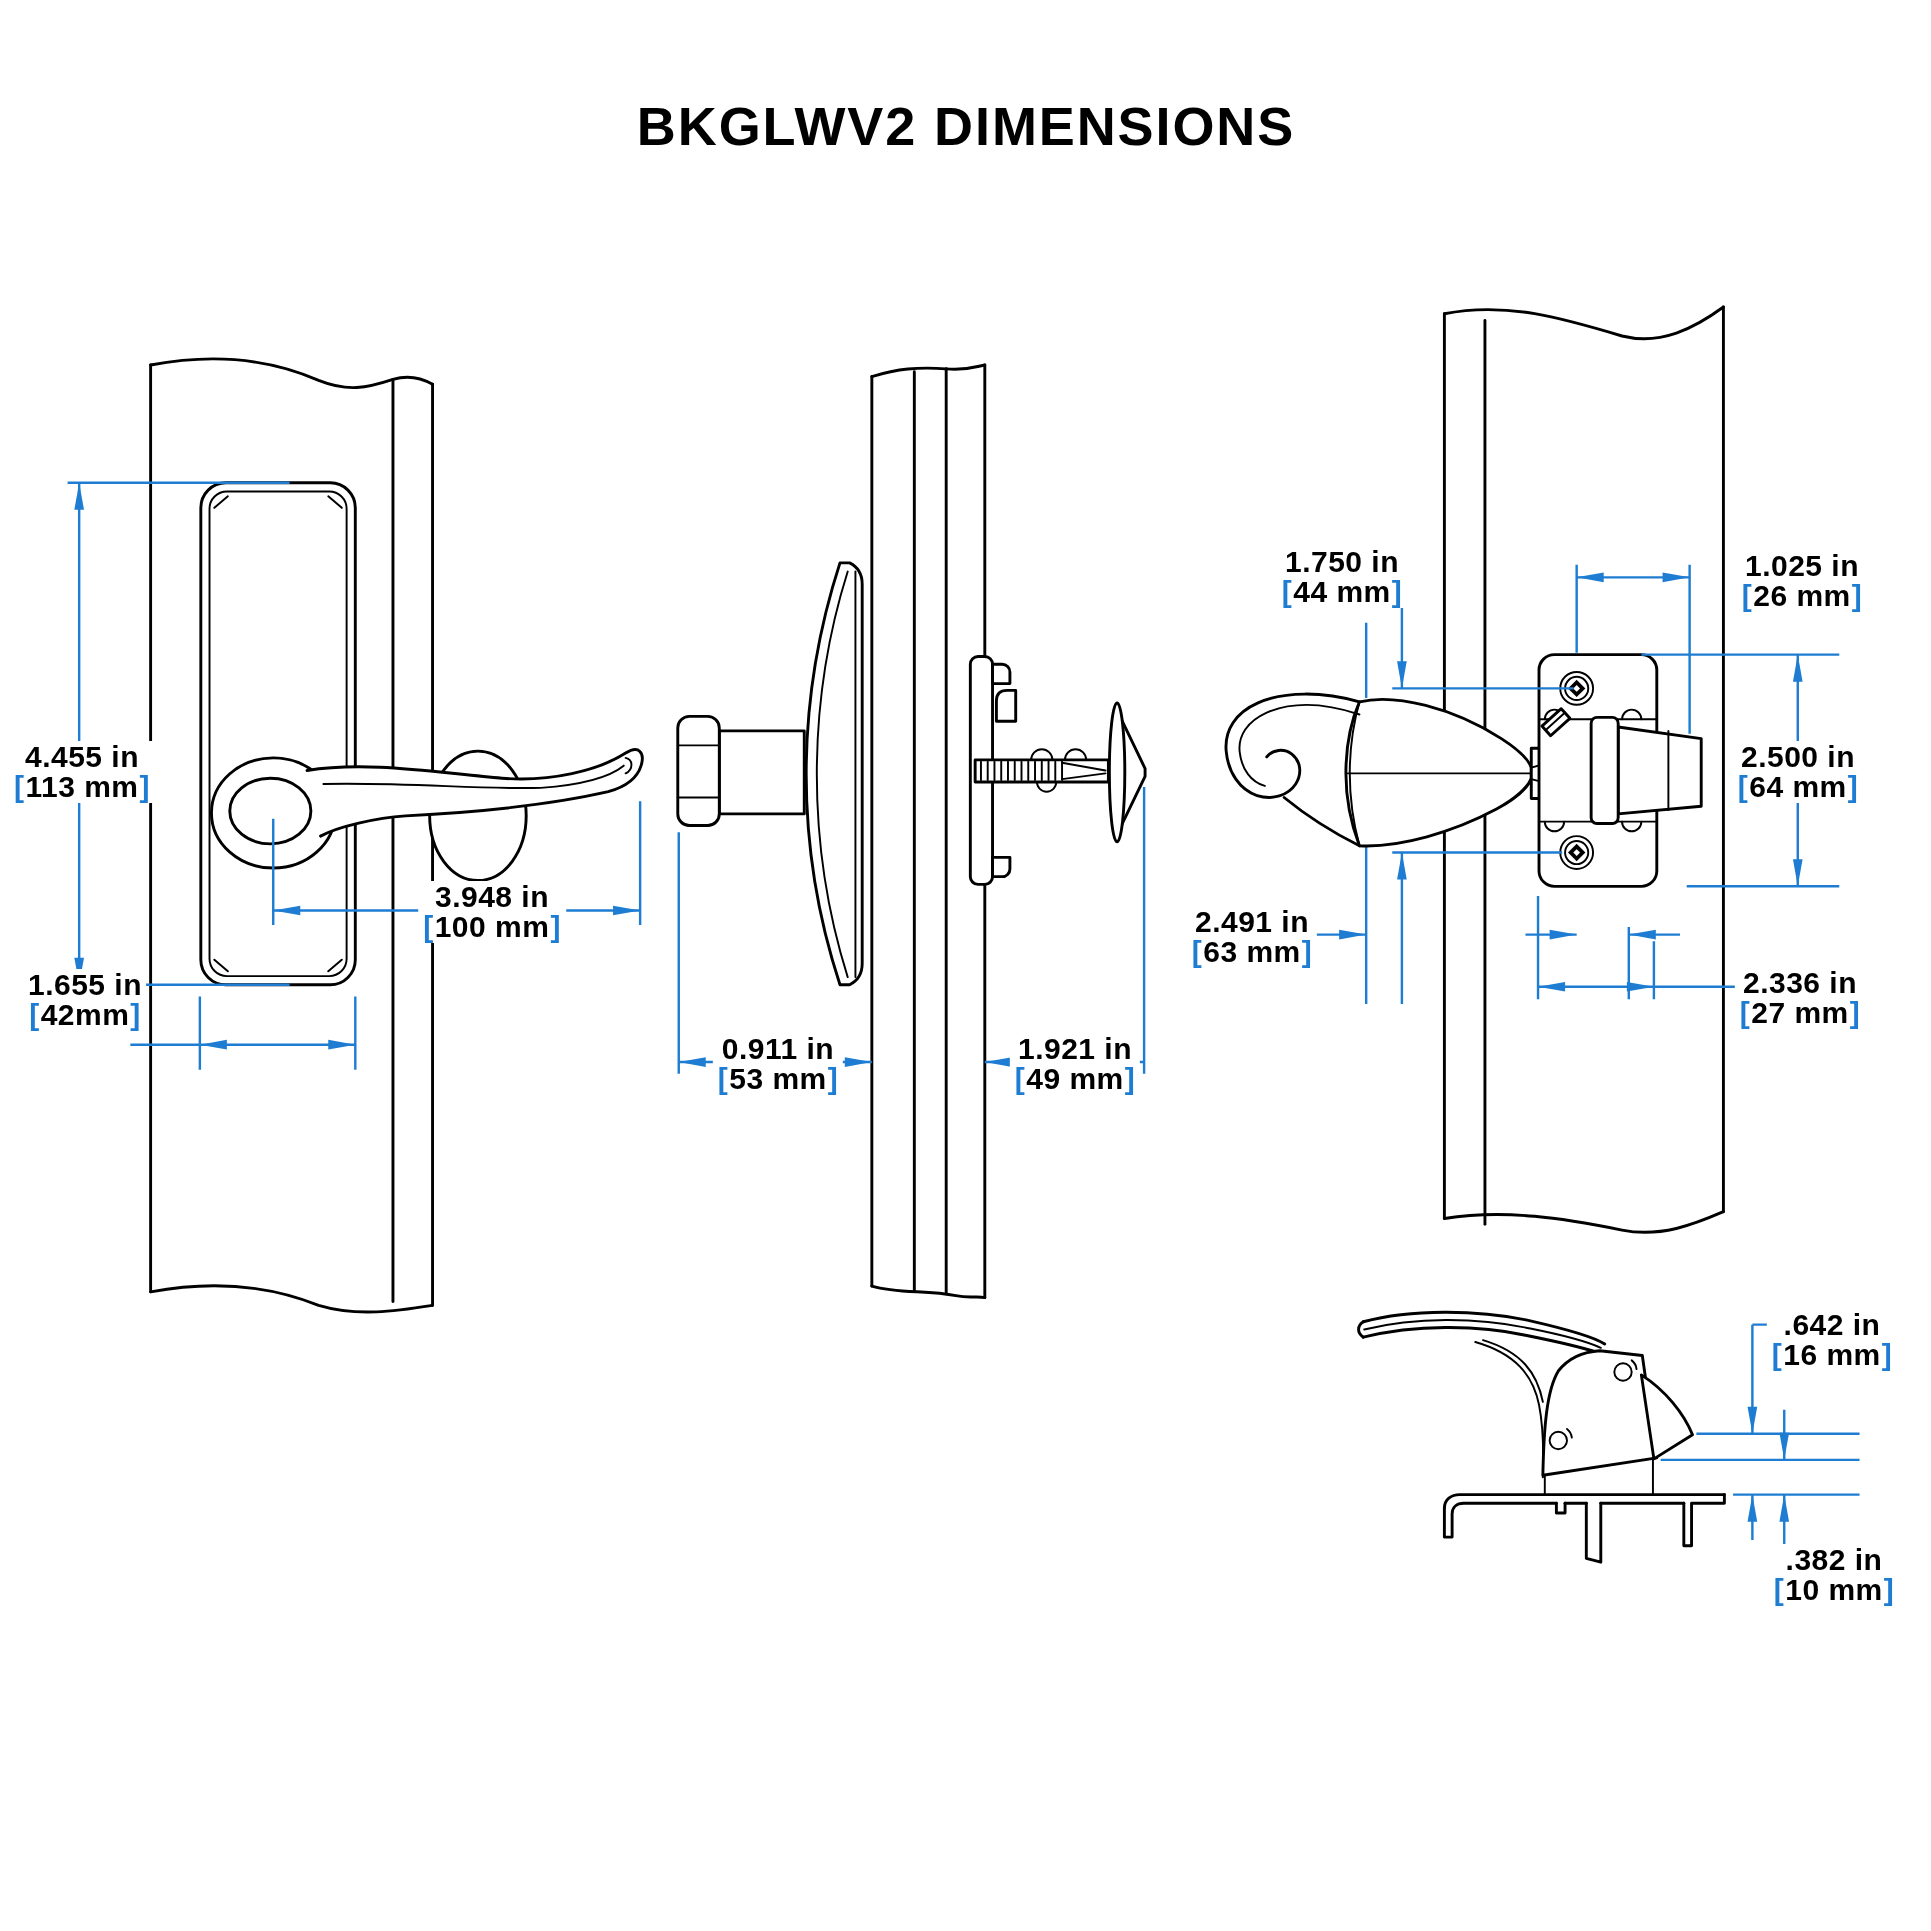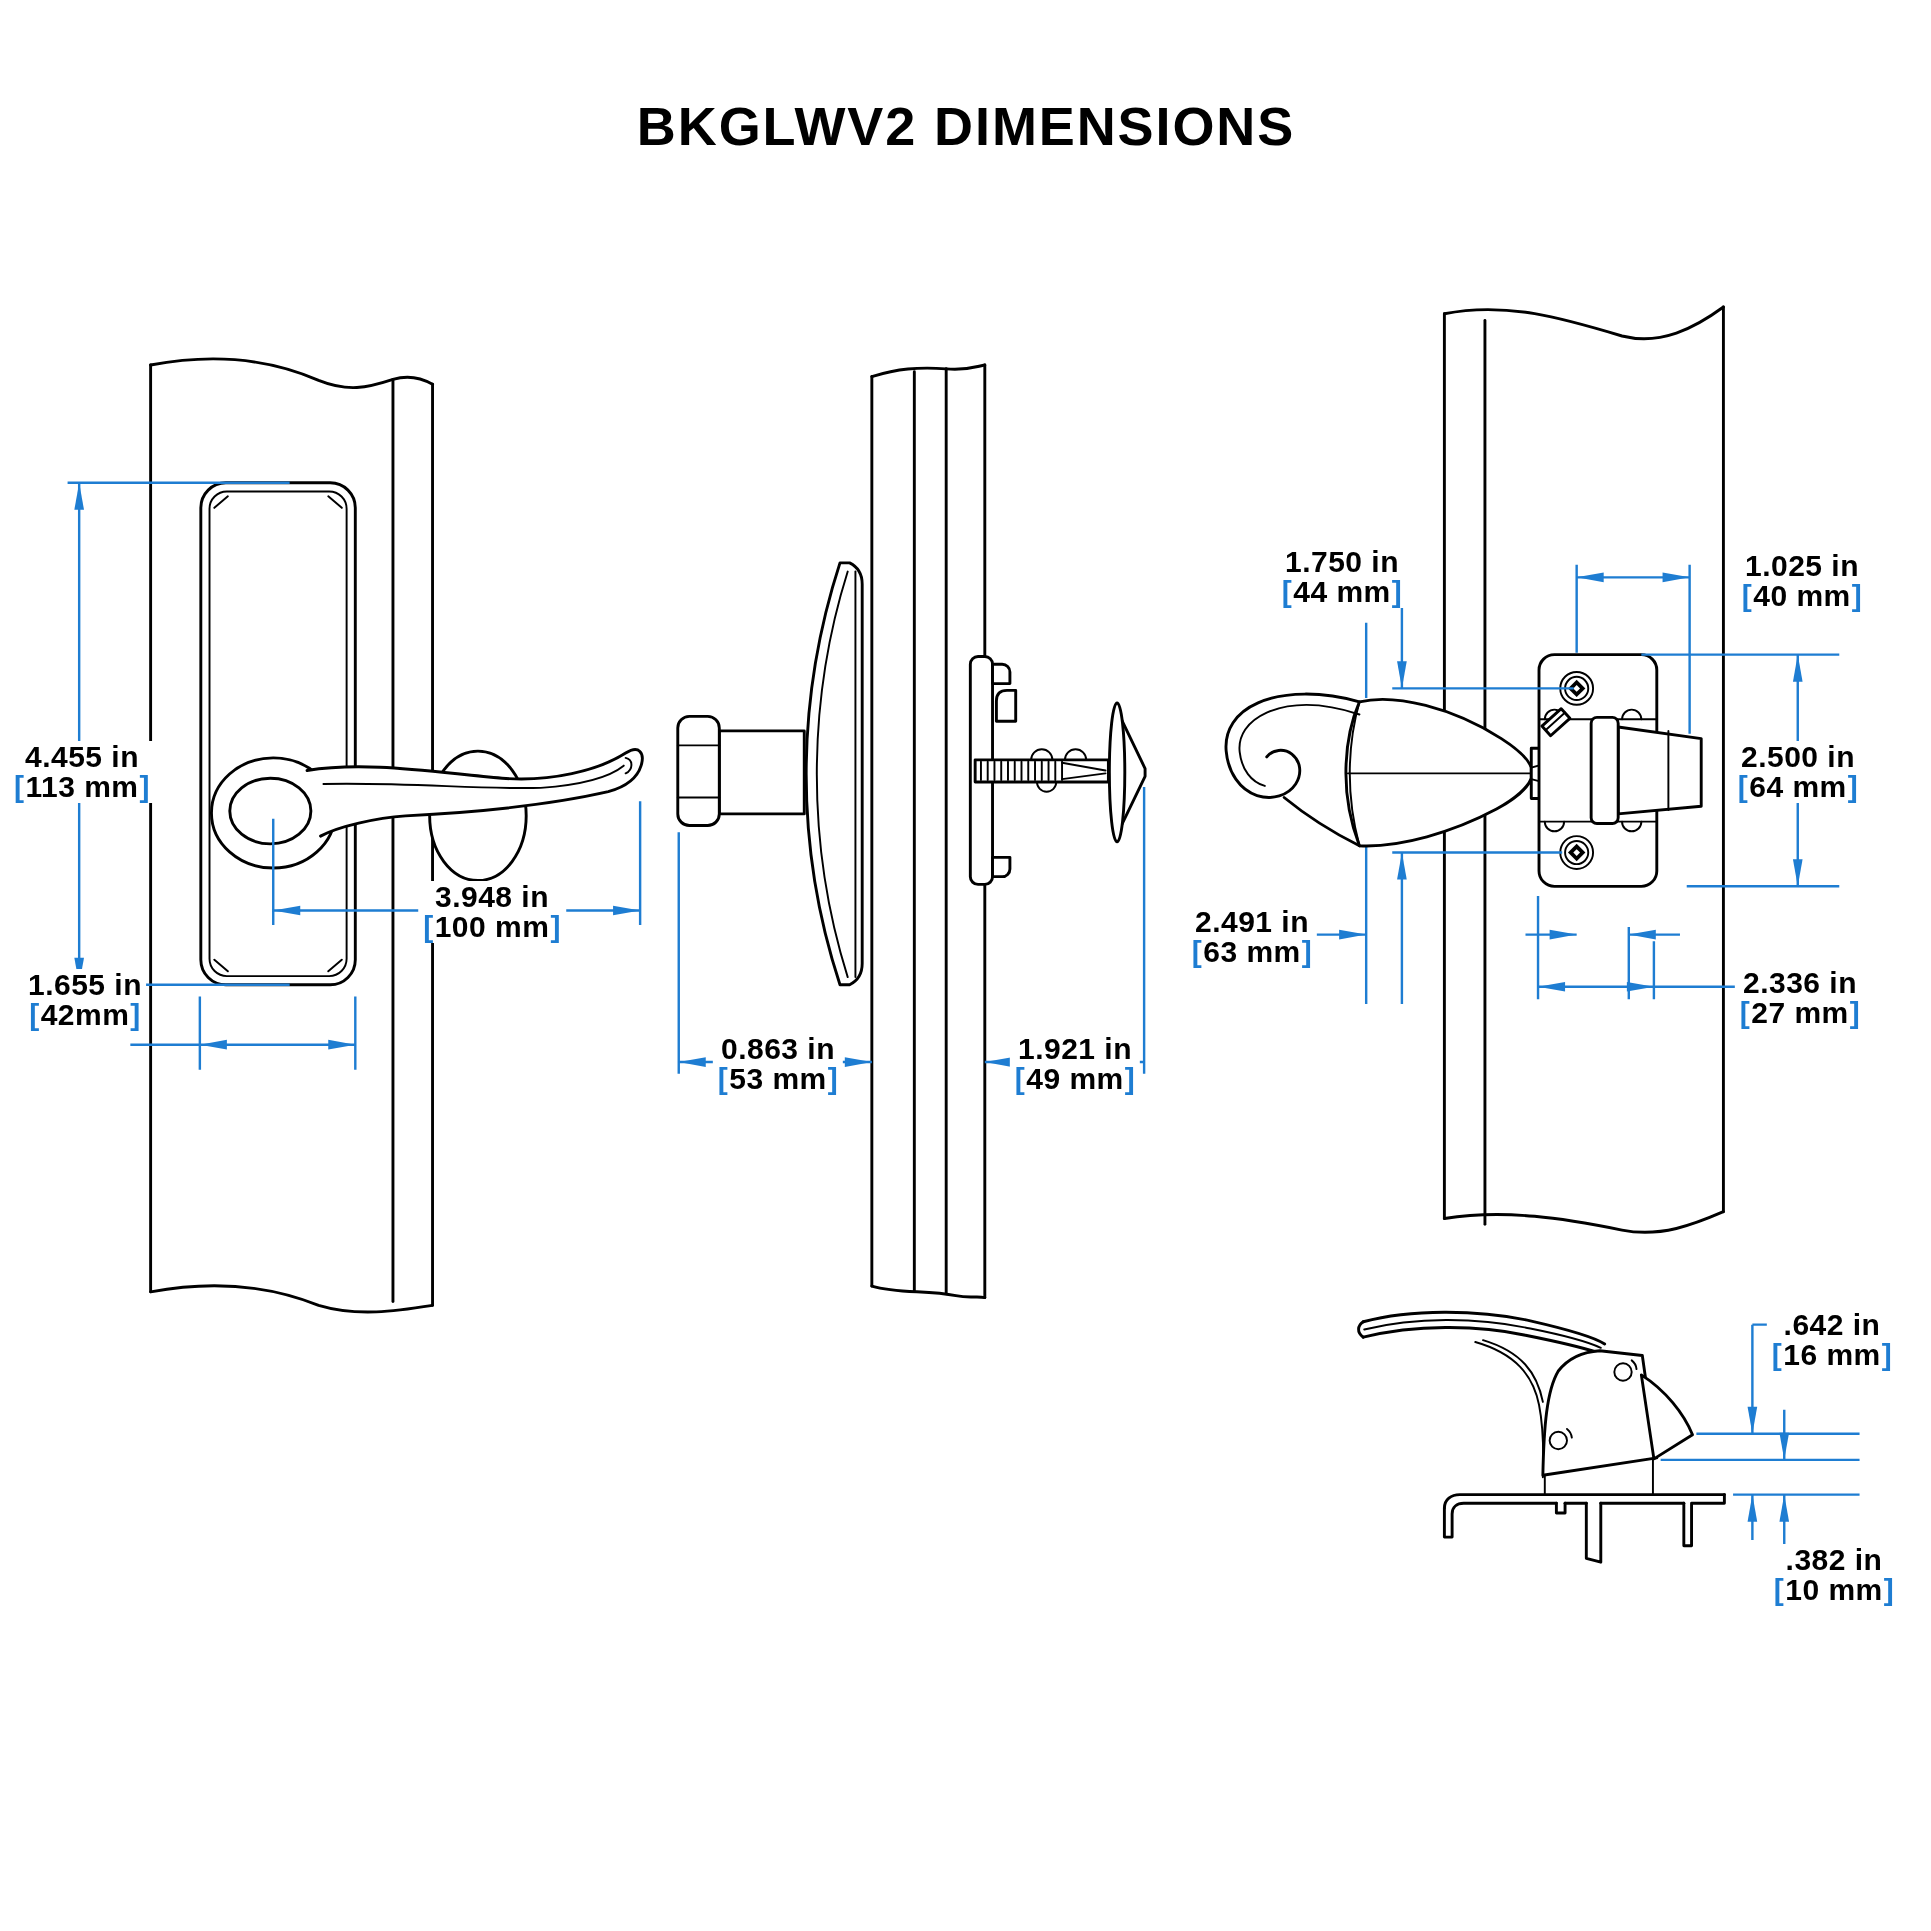--- a/index.html
+++ b/index.html
@@ -221,37 +221,37 @@
     <div>3.948 in</div>
     <div><span class="bk">[</span><span>100 mm</span><span class="bk">]</span></div>
   </div>
 
   <div class="dim-label" style="left:85px;top:1000px">
     <div>1.655 in</div>
     <div><span class="bk">[</span><span>42mm</span><span class="bk">]</span></div>
   </div>
 
   <div class="dim-label" style="left:778px;top:1064px">
-    <div>0.863 in</div>
+    <div>0.911 in</div>
     <div><span class="bk">[</span><span>53 mm</span><span class="bk">]</span></div>
   </div>
 
   <div class="dim-label" style="left:1075px;top:1064px">
     <div>1.921 in</div>
     <div><span class="bk">[</span><span>49 mm</span><span class="bk">]</span></div>
   </div>
 
   <div class="dim-label" style="left:1342px;top:577px">
     <div>1.750 in</div>
     <div><span class="bk">[</span><span>44 mm</span><span class="bk">]</span></div>
   </div>
 
   <div class="dim-label" style="left:1802px;top:581px">
     <div>1.025 in</div>
-    <div><span class="bk">[</span><span>40 mm</span><span class="bk">]</span></div>
+    <div><span class="bk">[</span><span>26 mm</span><span class="bk">]</span></div>
   </div>
 
   <div class="dim-label" style="left:1798px;top:772px">
     <div>2.500 in</div>
     <div><span class="bk">[</span><span>64 mm</span><span class="bk">]</span></div>
   </div>
 
   <div class="dim-label" style="left:1252px;top:937px">
     <div>2.491 in</div>
     <div><span class="bk">[</span><span>63 mm</span><span class="bk">]</span></div>

